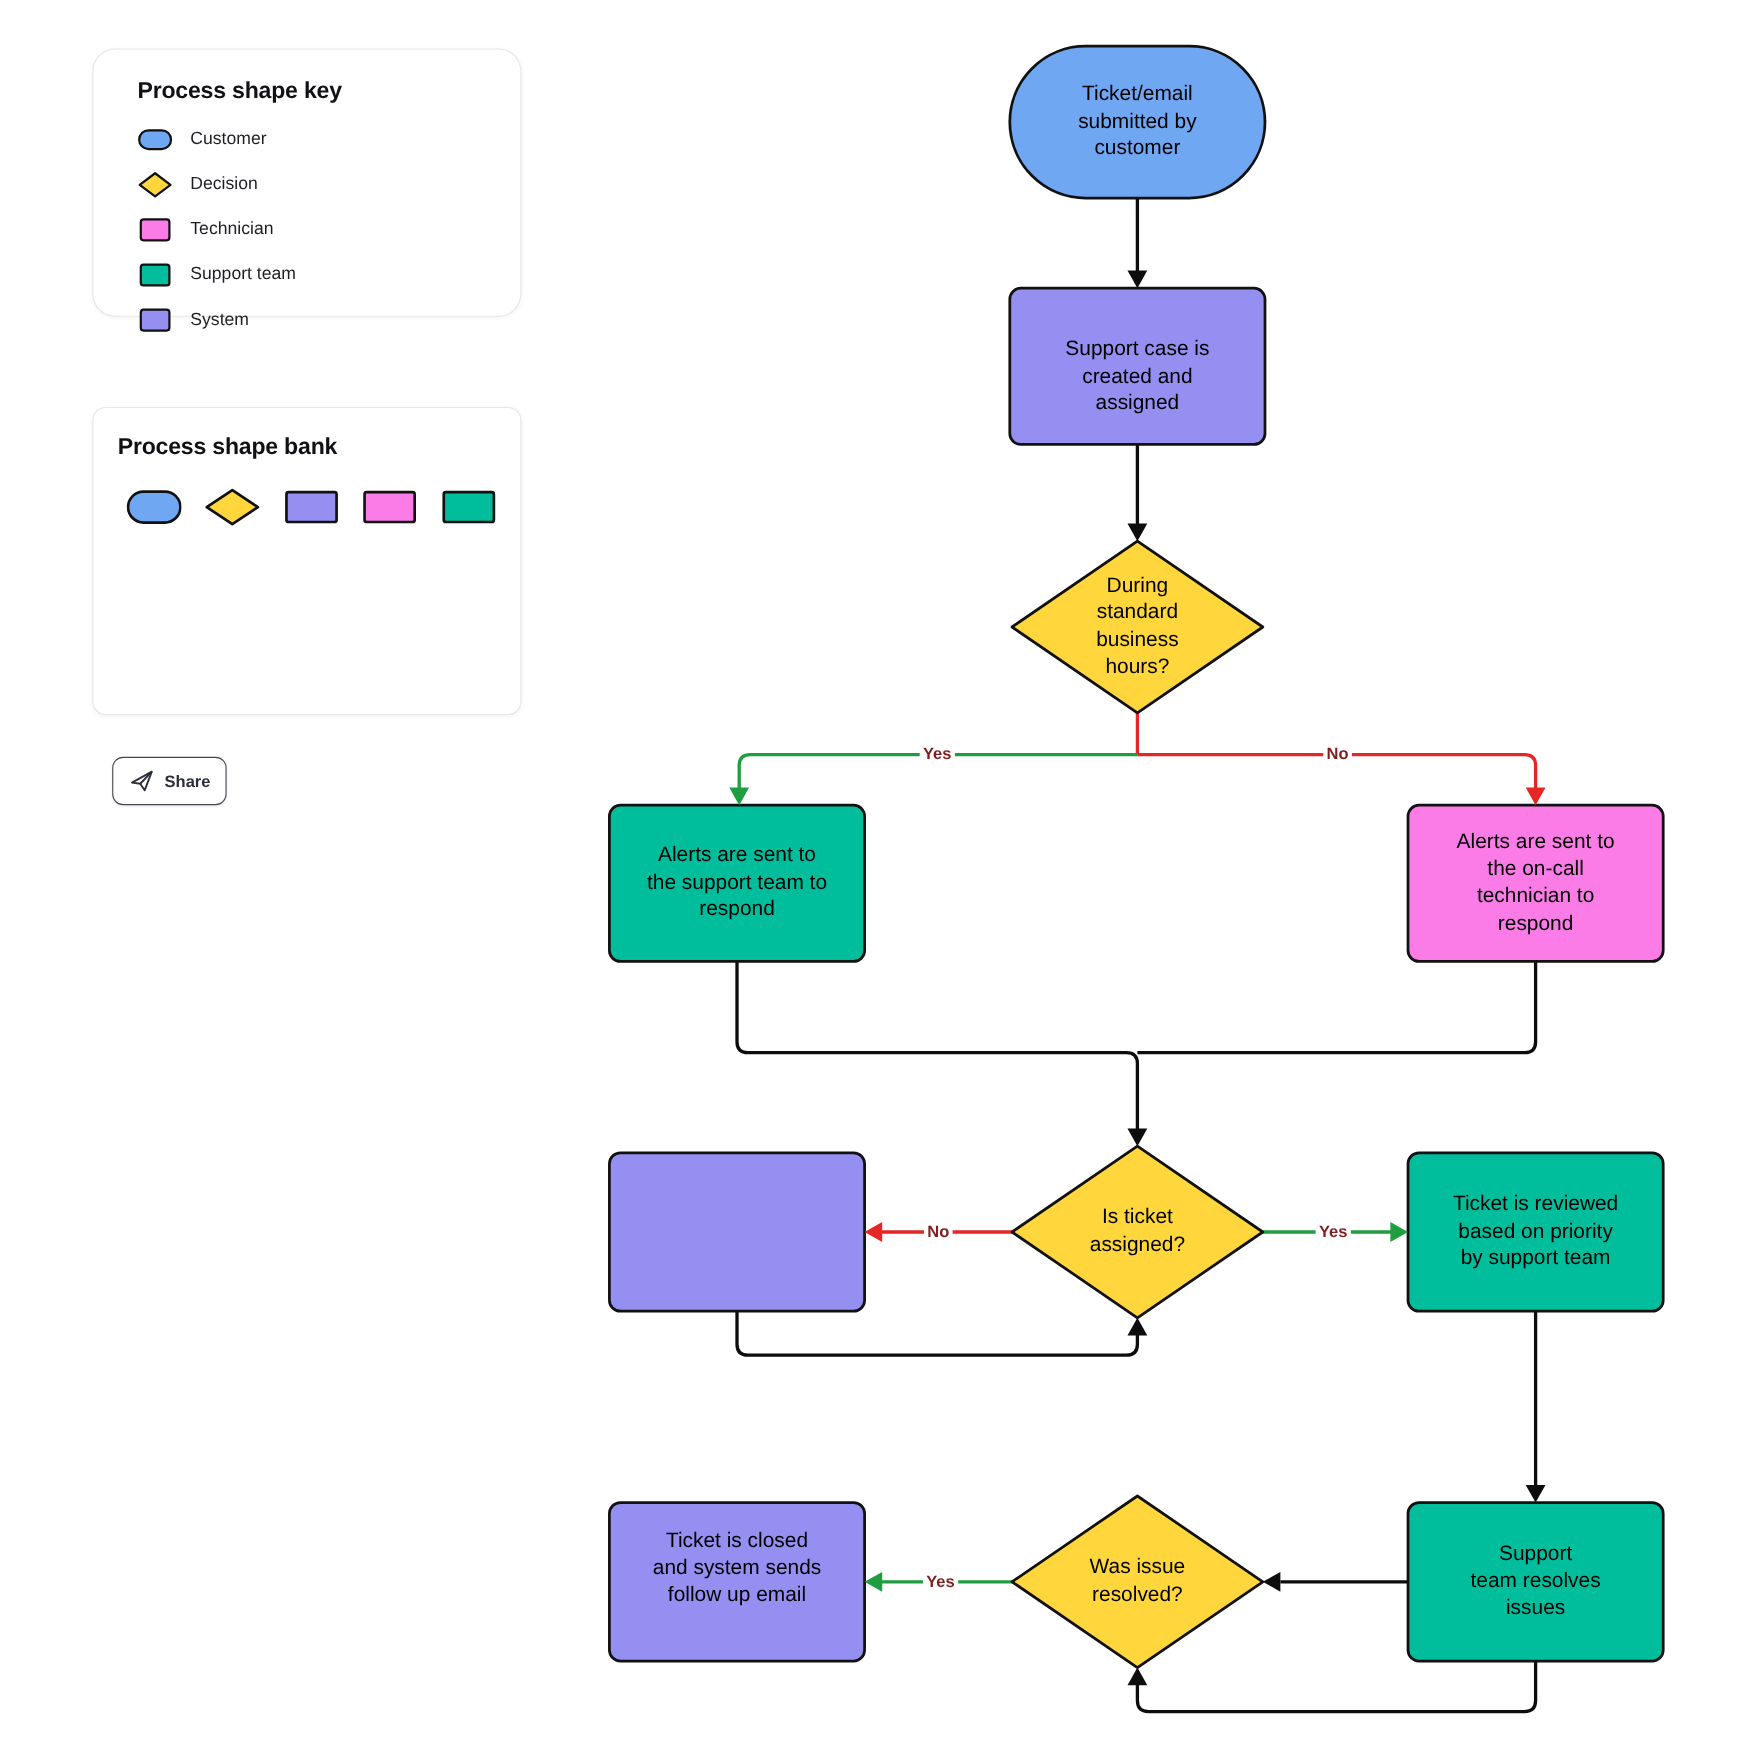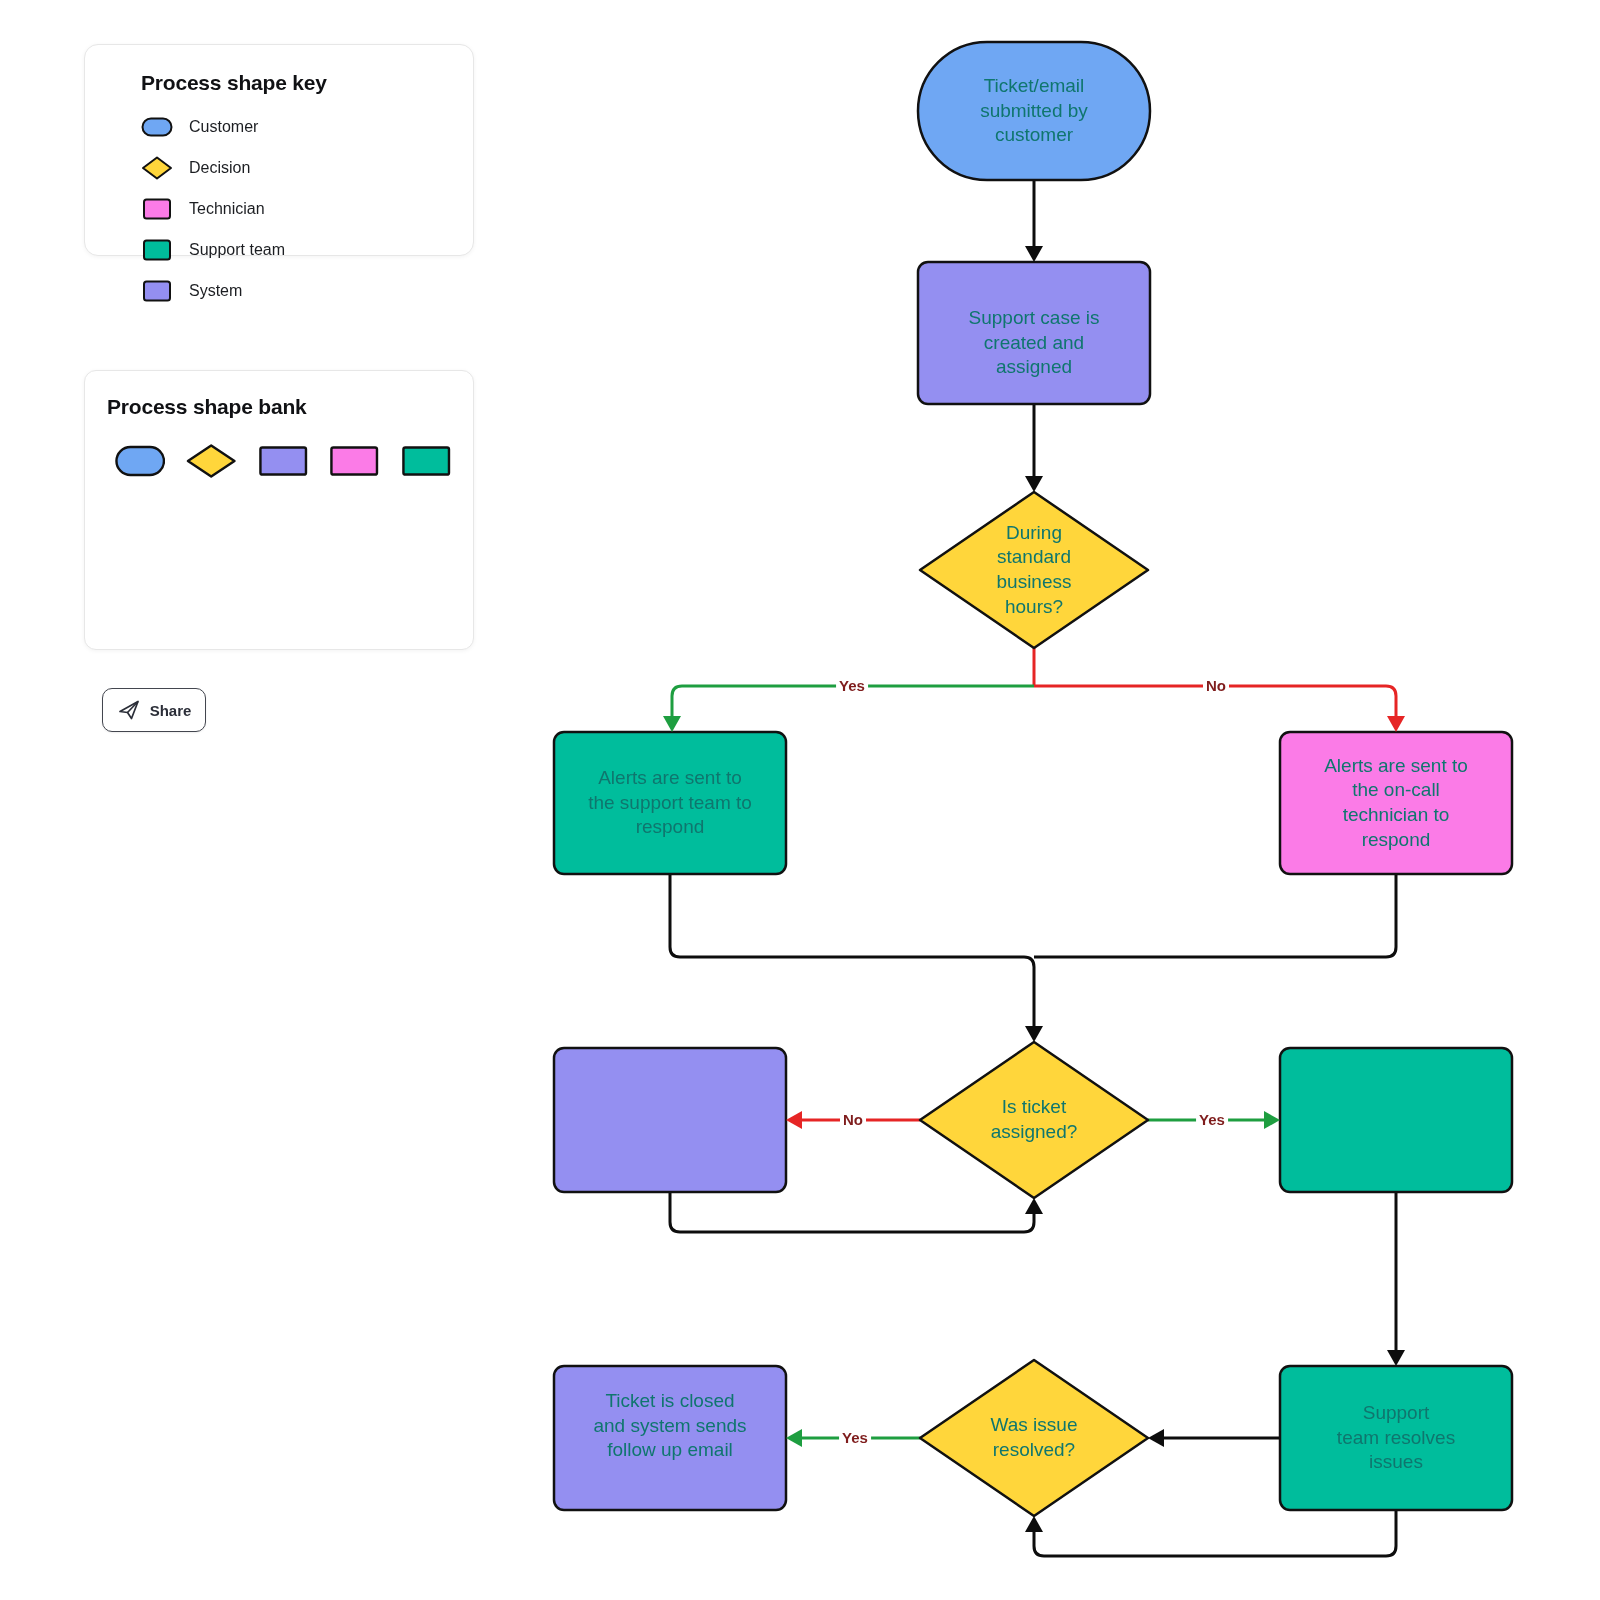--- a/index.html
+++ b/index.html
@@ -2,21 +2,21 @@
 <html><head>
 <meta charset="utf-8">
 <style>
   html,body{margin:0;padding:0;background:#ffffff;}
   .canvas{position:relative;width:1600px;height:1600px;background:#ffffff;
           font-family:"Liberation Sans",sans-serif;overflow:hidden;color:#17191c;}
 
   
   .panel{position:absolute;background:#ffffff;border:1px solid #e7e7e7;border-radius:14px;
          box-shadow:0 1px 4px rgba(0,0,0,.05);box-sizing:border-box;}
-  .panel-key{left:84px;top:44px;width:390px;height:212px;padding:26px 56px;}
+  .panel-key{left:84px;top:44px;width:390px;height:244px;padding:26px 40px;border-radius:21px;}
   .panel-bank{left:84px;top:370px;width:390px;height:280px;padding:24px 22px;border-radius:12px;}
   .panel-title{margin:0;font-size:21px;font-weight:bold;color:#101114;letter-spacing:-.2px;}
   .legend{margin-top:21px;display:flex;flex-direction:column;gap:19px;}
   .legend-row{display:flex;align-items:center;gap:16px;font-size:16px;color:#1c1e22;}
   .sw{width:32px;height:22px;display:flex;align-items:center;justify-content:center;}
   .bank-row{margin-top:24px;margin-left:8px;display:flex;align-items:center;gap:21px;}
   .bank-sw{display:block;}
 
   
   .share-btn{position:absolute;left:102px;top:688px;width:104px;height:44px;background:#fff;
@@ -25,21 +25,21 @@
              color:#2b2e38;cursor:pointer;box-shadow:0 1px 2px rgba(0,0,0,.07);}
 
   
   .flow{position:absolute;left:0;top:0;}
   .node{stroke:#111111;stroke-width:2.5;stroke-linejoin:round;}
   .edge{fill:none;stroke-width:3;}
   .e-black{stroke:#0d0d0d;} .e-green{stroke:#1E9E40;} .e-red{stroke:#E62525;}
   .ah-black{fill:#0d0d0d;}  .ah-green{fill:#1E9E40;}  .ah-red{fill:#E62525;}
 
   .node-label{position:absolute;display:flex;align-items:center;justify-content:center;
-              text-align:center;font-size:19px;line-height:1.3;color:#0f766e;
+              text-align:center;font-size:19px;line-height:1.3;color:#000000;
               white-space:pre-line;pointer-events:none;}
   .edge-label{position:absolute;transform:translate(-50%,-50%);font-size:15px;font-weight:bold;
               color:#7f1d1d;background:#ffffff;padding:0 3px;line-height:1.15;}
 </style>
 </head>
 <body>
 
 <div class="canvas">
 
   <section class="panel panel-key">
@@ -180,20 +180,23 @@
 hours?</div>
   <div class="node-label" style="left:554px;top:732px;width:232px;height:142px">Alerts are sent to
 the support team to
 respond</div>
   <div class="node-label" style="left:1280px;top:732px;width:232px;height:142px">Alerts are sent to
 the on-call
 technician to
 respond</div>
   <div class="node-label" style="left:920px;top:1042px;width:228px;height:156px">Is ticket
 assigned?</div>
+  <div class="node-label" style="left:1280px;top:1048px;width:232px;height:144px">Ticket is reviewed
+based on priority
+by support team</div>
   <div class="node-label" style="left:1280px;top:1366px;width:232px;height:144px">Support
 team resolves
 issues</div>
   <div class="node-label" style="left:920px;top:1360px;width:228px;height:156px">Was issue
 resolved?</div>
   <div class="node-label" style="left:554px;top:1366px;width:232px;height:120px">Ticket is closed
 and system sends
 follow up email</div>
 
   <div class="edge-label" style="left:852px;top:686px">Yes</div>

